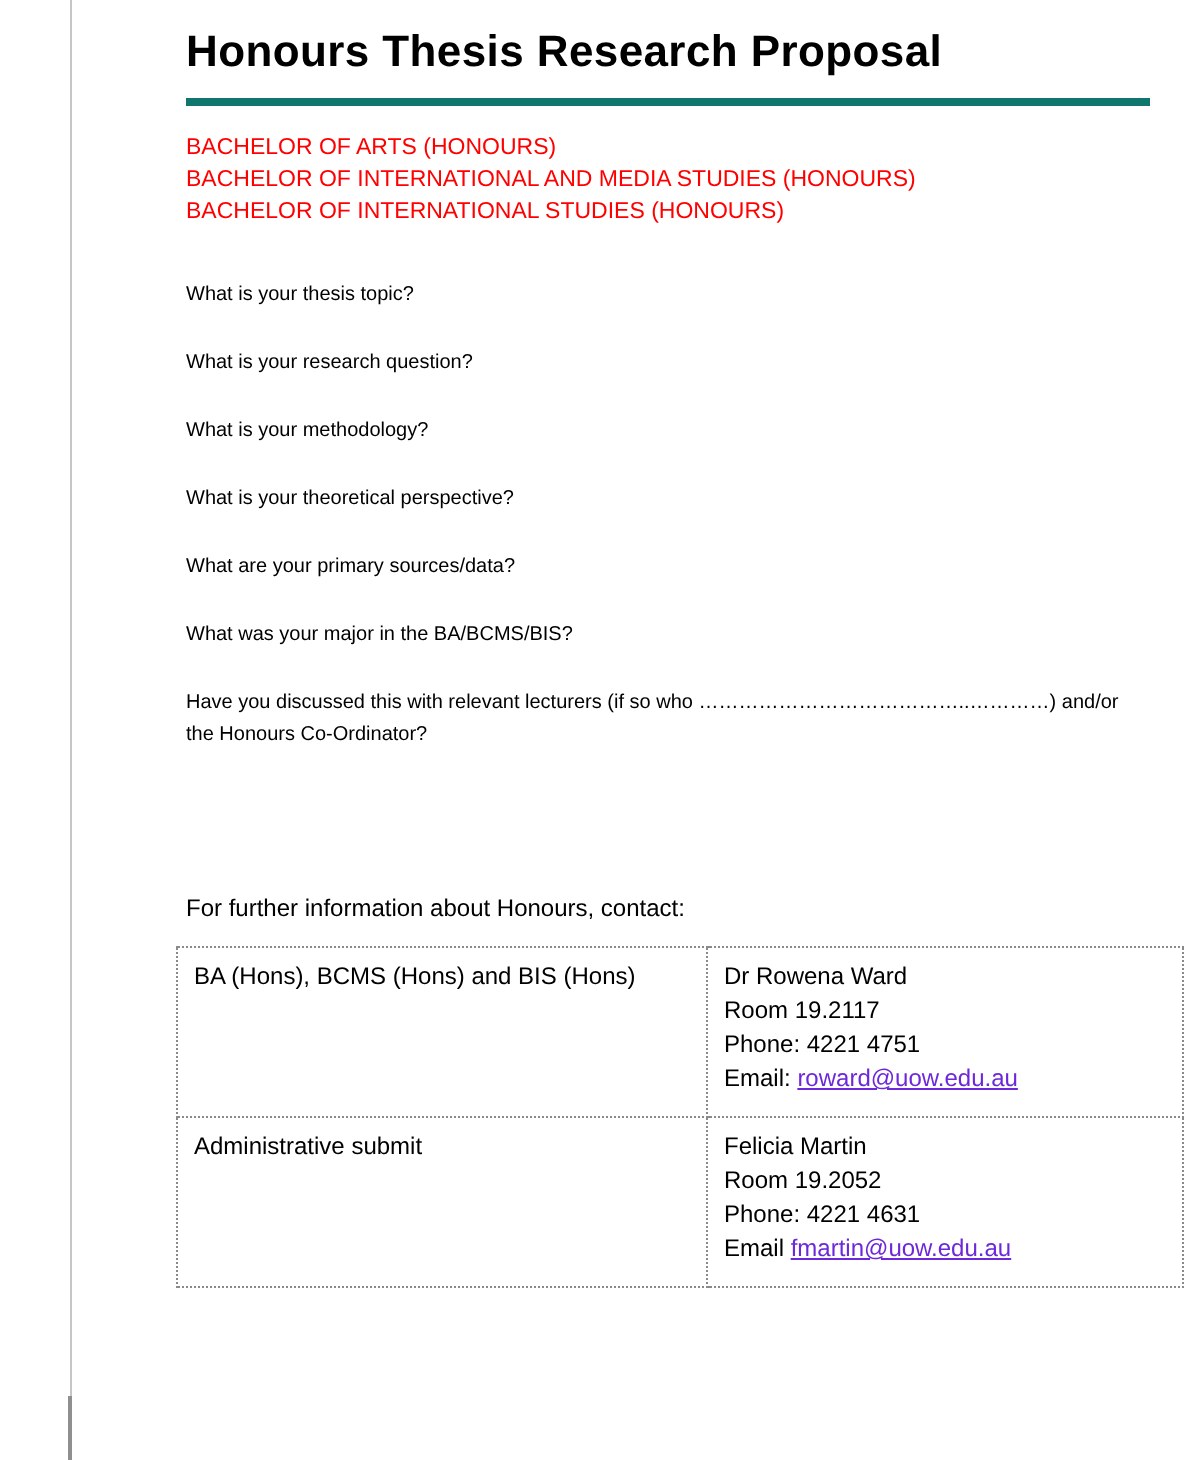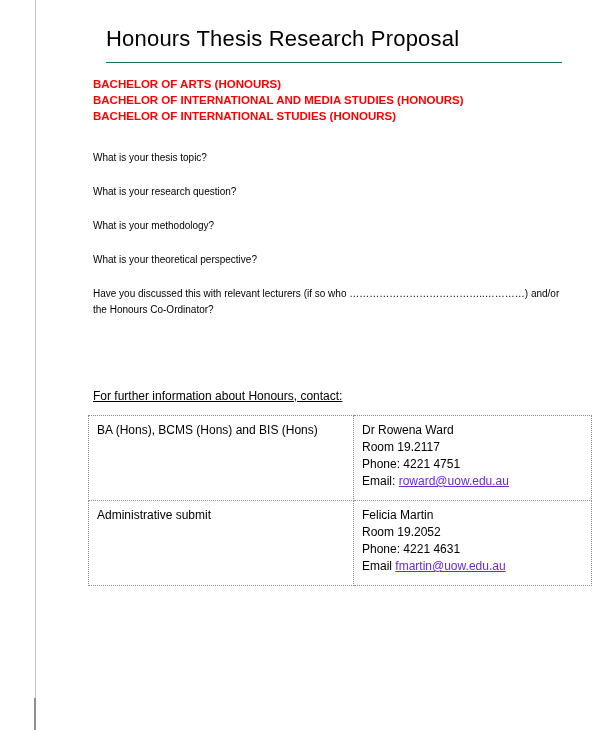--- a/index.html
+++ b/index.html
@@ -31,36 +31,36 @@
     height: 32px;
     background: #8f8f8f;
   }
   .content {
     position: absolute;
     left: 93px;
     top: 12px;
     width: 482px;
   }
   h1.title {
-    margin: 13px;
+    margin: 0;
     font-size: 22px;
-    font-weight: normal;
+    font-weight: bold;
     line-height: 28px;
     padding-bottom: 9px;
-    border-bottom: 1px solid #0f766e;
+    border-bottom: 4px solid #0f766e;
     letter-spacing: 0.2px;
   }
   .programs {
     margin-top: 13px;
   }
   .program {
     font-size: 11.5px;
     line-height: 16px;
     color: var(--accent-red, #ff0000);
-    font-weight: 700;
+    font-weight: 400;
   }
   .instructions {
     margin: 29px 0 0 0;
     font-size: 12px;
     font-weight: bold;
     line-height: 16.5px;
     max-width: 468px;
   }
   .questions {
     margin-top: 26px;
@@ -68,21 +68,20 @@
   .question {
     font-size: 10px;
     line-height: 16px;
     margin-bottom: 18px;
     max-width: 482px;
   }
   .contact-intro {
     margin: 70px 0 0 0;
     font-size: 12px;
     line-height: 16px;
-    text-decoration: underline;
   }
   table.contact-table {
     margin-top: 11px;
     margin-left: -5px;
     border-collapse: collapse;
     width: 487px;
     table-layout: fixed;
   }
   table.contact-table td {
     border: 1px dotted #8a8a8a;
@@ -123,20 +122,22 @@
       <div class="program">BACHELOR OF INTERNATIONAL AND MEDIA STUDIES (HONOURS)</div>
       <div class="program">BACHELOR OF INTERNATIONAL STUDIES (HONOURS)</div>
     </div>
 
 
     <div class="questions">
       <div class="question">What is your thesis topic?</div>
       <div class="question">What is your research question?</div>
       <div class="question">What is your methodology?</div>
       <div class="question">What is your theoretical perspective?</div>
+      <div class="question">What are your primary sources/data?</div>
+      <div class="question">What was your major in the BA/BCMS/BIS?</div>
       <div class="question">Have you discussed this with relevant lecturers (if so who …………………………………..…………) and/or the Honours Co-Ordinator?</div>
     </div>
 
     <p class="contact-intro">For further information about Honours, contact:</p>
 
     <table class="contact-table">
       <tbody>
           <tr>
         <td class="cell-label">BA (Hons),  BCMS (Hons) and BIS (Hons)</td>
         <td class="cell-details">

